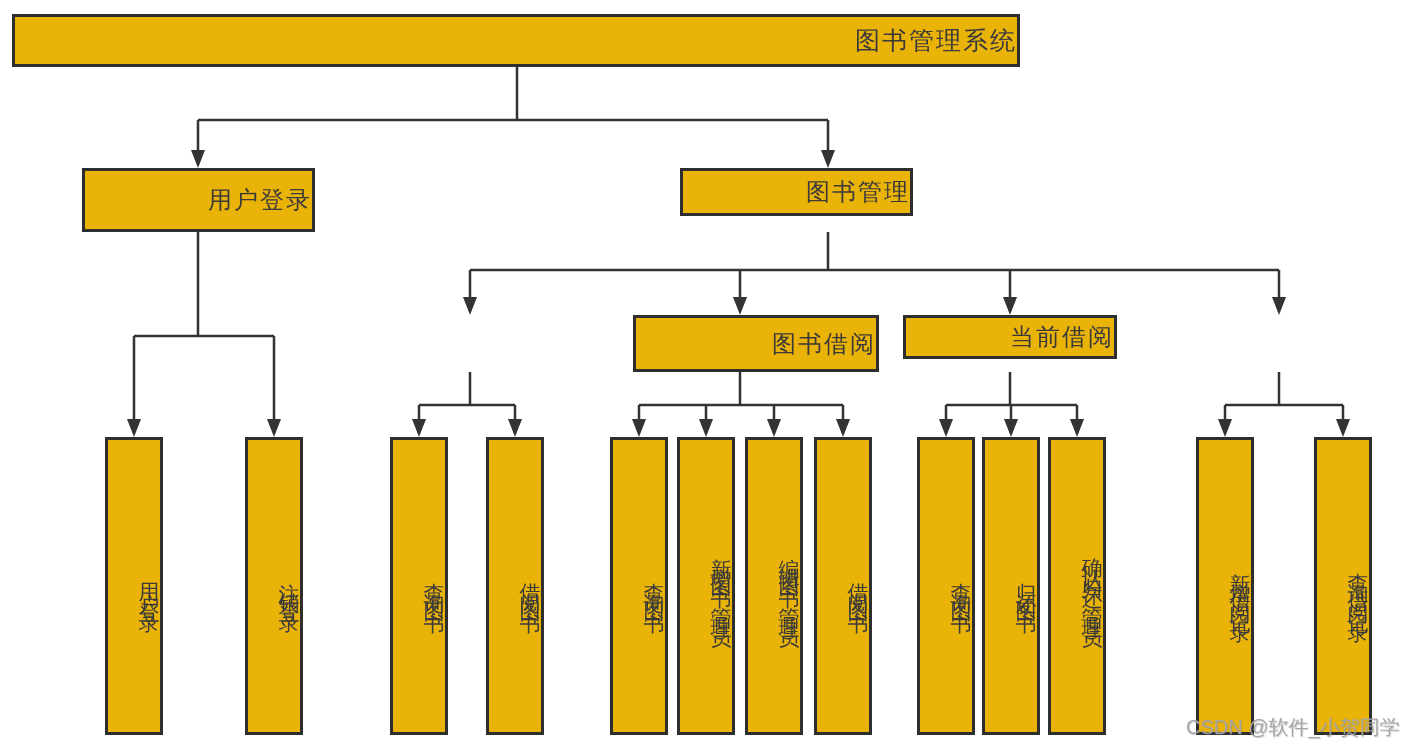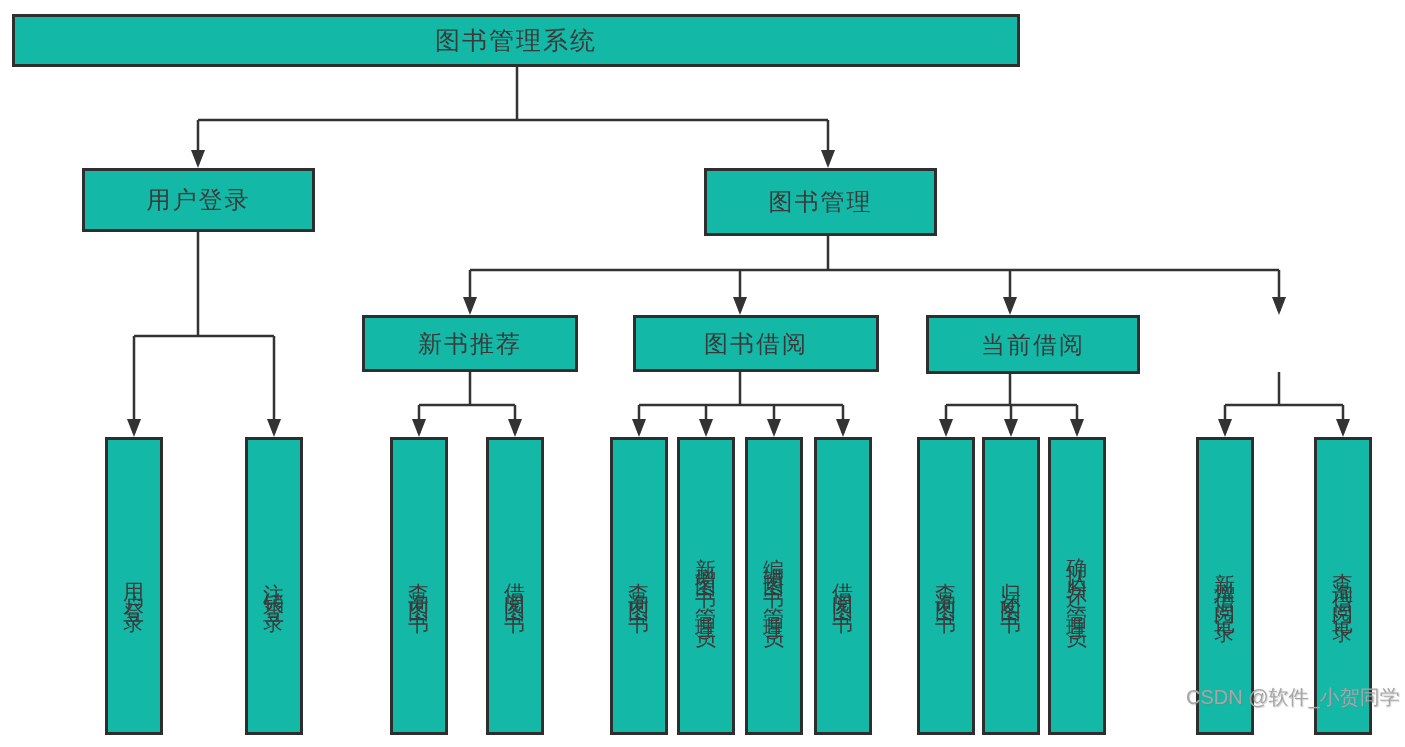--- a/index.html
+++ b/index.html
@@ -2,26 +2,26 @@
 <html style="--line: #333333; --border: #2e2e2e; --text: #3a3a3a; --watermark: #a6a6a6; --background: #ffffff;"><head>
 <meta charset="utf-8">
 <style>
   html,body{margin:0;padding:0;background:#ffffff;}
   body{font-family:"Liberation Sans",sans-serif;color:var(--text,#3a3a3a);}
   .canvas{position:relative;width:1405px;height:747px;background:var(--background,#ffffff);overflow:hidden;}
   .connectors{position:absolute;left:0;top:0;width:1405px;height:747px;}
   .connectors path{stroke:var(--line,#333333);stroke-width:2.5;fill:none;}
   .arrow{fill:var(--line,#333333);stroke:none;}
   .box{position:absolute;box-sizing:border-box;border:3px solid var(--border,#2e2e2e);
-       background:#14b8a6;display:flex;align-items:center;justify-content:center;}
+       background:#eab308;display:flex;align-items:center;justify-content:flex-end;}
   .title-label{font-size:25px;letter-spacing:2px;}
   .h-label{font-size:24px;letter-spacing:2px;}
   .vtext{writing-mode:vertical-rl;text-orientation:mixed;font-size:21px;line-height:1;
          letter-spacing:10px;}
-  .watermark{position:absolute;left:1186px;top:684px;font-size:20px;white-space:nowrap;
+  .watermark{position:absolute;left:1186px;top:714px;font-size:20px;white-space:nowrap;
              color:var(--watermark,#a6a6a6);z-index:5;text-shadow:1px 1px 1px rgba(120,120,120,0.35);}
 </style>
 </head>
 <body>
 
 <div class="canvas">
 
   <svg class="connectors" width="1405" height="747" viewBox="0 0 1405 747" xmlns="http://www.w3.org/2000/svg">
     <defs>
       <polygon id="ah" class="arrow" points="0,0 -7,-18 7,-18"></polygon>
@@ -55,31 +55,28 @@
       <use href="#ah" x="1343" y="437"></use>
   </svg>
 
   <div class="box" style="left:12px;top:14px;width:1008px;height:53px">
     <span class="title-label">图书管理系统</span>
   </div>
 
   <div class="box" style="left:82px;top:168px;width:233px;height:64px">
     <span class="h-label">用户登录</span>
   </div>
-  <div class="box" style="left:704px;top:168px;width:233px;height:68px">
+  <div class="box" style="left:680px;top:168px;width:233px;height:48px">
     <span class="h-label">图书管理</span>
   </div>
 
-  <div class="box" style="left:362px;top:315px;width:216px;height:57px">
-    <span class="h-label">新书推荐</span>
-  </div>
   <div class="box" style="left:633px;top:315px;width:246px;height:57px">
     <span class="h-label">图书借阅</span>
   </div>
-  <div class="box" style="left:926px;top:315px;width:214px;height:59px">
+  <div class="box" style="left:903px;top:315px;width:214px;height:44px">
     <span class="h-label">当前借阅</span>
   </div>
 
   <div class="box" style="left:105px;top:437px;width:58px;height:298px">
     <span class="vtext">用户登录</span>
   </div>
   <div class="box" style="left:245px;top:437px;width:58px;height:298px">
     <span class="vtext">注销登录</span>
   </div>
 

